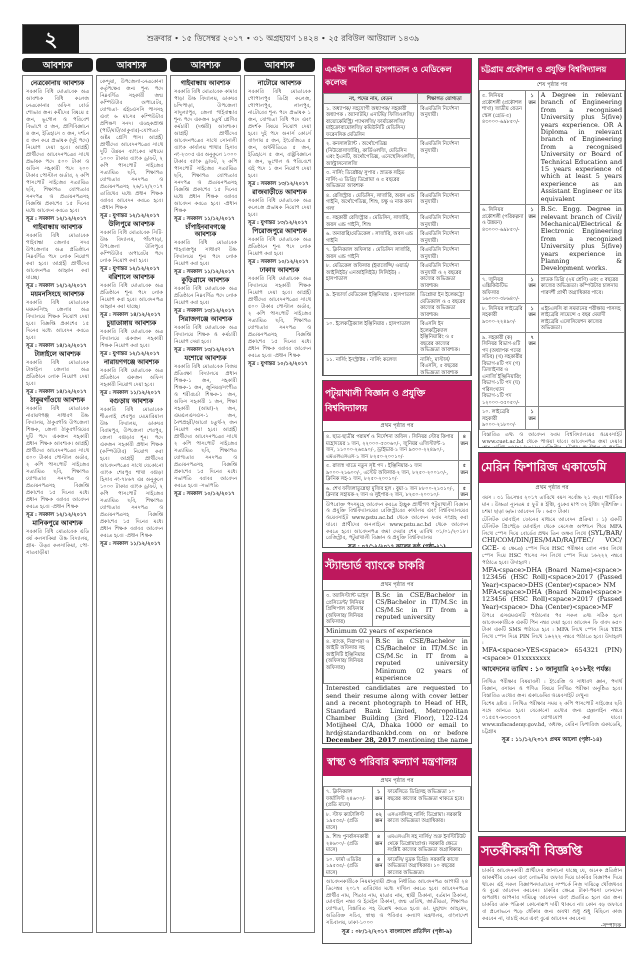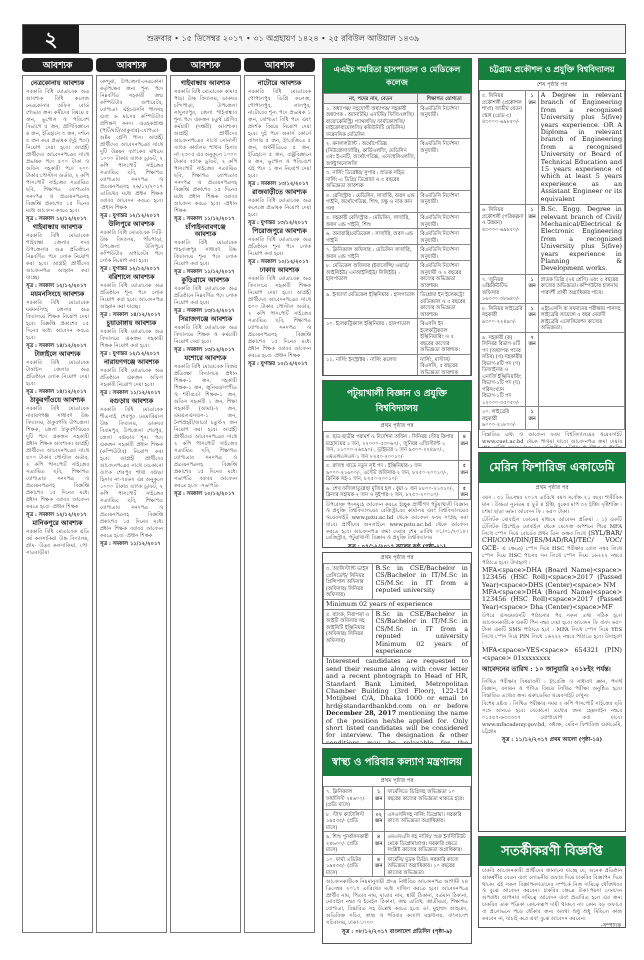--- a/index.html
+++ b/index.html
@@ -11,21 +11,21 @@
   .brand { position: absolute; right: 4px; top: 0; height: 28px; line-height: 30px; font-size: 22px; font-weight: bold; color: #222; letter-spacing: 1px; }
   .brand .tag1 { position: absolute; left: 8px; top: 1px; width: 18px; height: 3px; background: #c0392b; }
   .brand .tag2 { position: absolute; right: 2px; top: 1px; width: 36px; height: 3px; background: #1e8449; }
 
   .col { position: absolute; top: 34px; }
   .pill { height: 14px; border-radius: 4px; background: #222; color: #fff; font-size: 9px; text-align: center; line-height: 14px; font-weight: bold; margin-bottom: 3px; }
   .box { border: 1px solid #777; padding: 2px 3px; font-size: 5.2px; line-height: 7px; color: #333; text-align: justify; overflow: hidden; }
   .box h4 { font-size: 6.5px; text-align: center; font-weight: bold; color: #111; margin: 2px 0 1px; }
   .src { font-size: 5.2px; font-weight: bold; color: #222; margin-top: 1px; }
 
-  .hdr { background: #15803d; color: #fff; text-align: center; font-weight: bold; }
+  .hdr { background: #be185d; color: #fff; text-align: left; font-weight: bold; }
   .panel { border: 1px solid #555; overflow: hidden; }
   .sub { font-size: 5.5px; text-align: center; color: #333; padding: 1px 0; }
   table { border-collapse: collapse; width: 100%; }
   td, th { border: 1px solid #888; font-size: 5px; line-height: 6.5px; padding: 1px 2px; vertical-align: top; color: #333; }
   th { font-weight: bold; background: #f2f2f2; }
   .qty { width: 12px; text-align: center; font-weight: bold; }
   .eng { font-size: 6.4px; line-height: 7.4px; color: #222; text-align: justify; }
   .para { font-size: 5.2px; line-height: 6.8px; color: #333; text-align: justify; padding: 1px 3px; }
   .center-src { text-align: center; font-size: 5.5px; font-weight: bold; padding: 1px 0 2px; }
 </style>
@@ -242,20 +242,21 @@
               <td>৬. শেখ ফজিলাতুন্নেছা মুজিব হল : বুয়া-১ জন ৮৮০০-২১৩১০/-, ক্লিনার সহায়ক-২ জন ও সুইপার-২ জন, ৮২৫০-২০০১০/-</td>
               <td class="qty">৫ জন</td>
             </tr>
           </tbody>
         </table>
       <div class="para">উপরোক্ত পদসমূহে আবেদন করতে ইচ্ছুক প্রার্থীগণ পটুয়াখালী বিজ্ঞান ও প্রযুক্তি বিশ্ববিদ্যালয়ের রেজিস্ট্রারের কার্যালয় এবং বিশ্ববিদ্যালয়ের ওয়েবসাইট www.pstu.ac.bd থেকে আবেদন ফরম সংগ্রহ করা যাবে। প্রার্থীদের অনলাইনে www.pstu.ac.bd থেকে আবেদন করতে হবে। আবেদনপত্র জমা দেয়ার শেষ তারিখ ০১/০১/২০১৮। রেজিস্ট্রার, পটুয়াখালী বিজ্ঞান ও প্রযুক্তি বিশ্ববিদ্যালয়</div>
       <div class="center-src">সূত্র : ০৭/১২/২০১৭ কালের কণ্ঠ (পৃষ্ঠা-২১)</div>
     </div>
 
     <div class="panel" style="margin-top:4px; height:192px;">
+      <div class="hdr" style="font-size:11px; padding:4px 2px;">স্ট্যান্ডার্ড ব্যাংকে চাকরি</div>
       <div class="sub">প্রথম পৃষ্ঠার পর</div>
       <table>
           <tbody id="bank-rows">
             <tr>
               <td>৩. অ্যাসিস্ট্যান্ট ভাইস প্রেসিডেন্ট/ সিনিয়র প্রিন্সিপাল অফিসার (অফিসার/ সিনিয়র অফিসার)</td>
               <td class="eng">B.Sc in CSE/Bachelor in CS/Bachelor in IT/M.Sc in CS/M.Sc in IT from a reputed university</td>
             </tr>
             <tr>
               <td class="eng" colspan="2">Minimum 02 years of experience</td>
             </tr>

